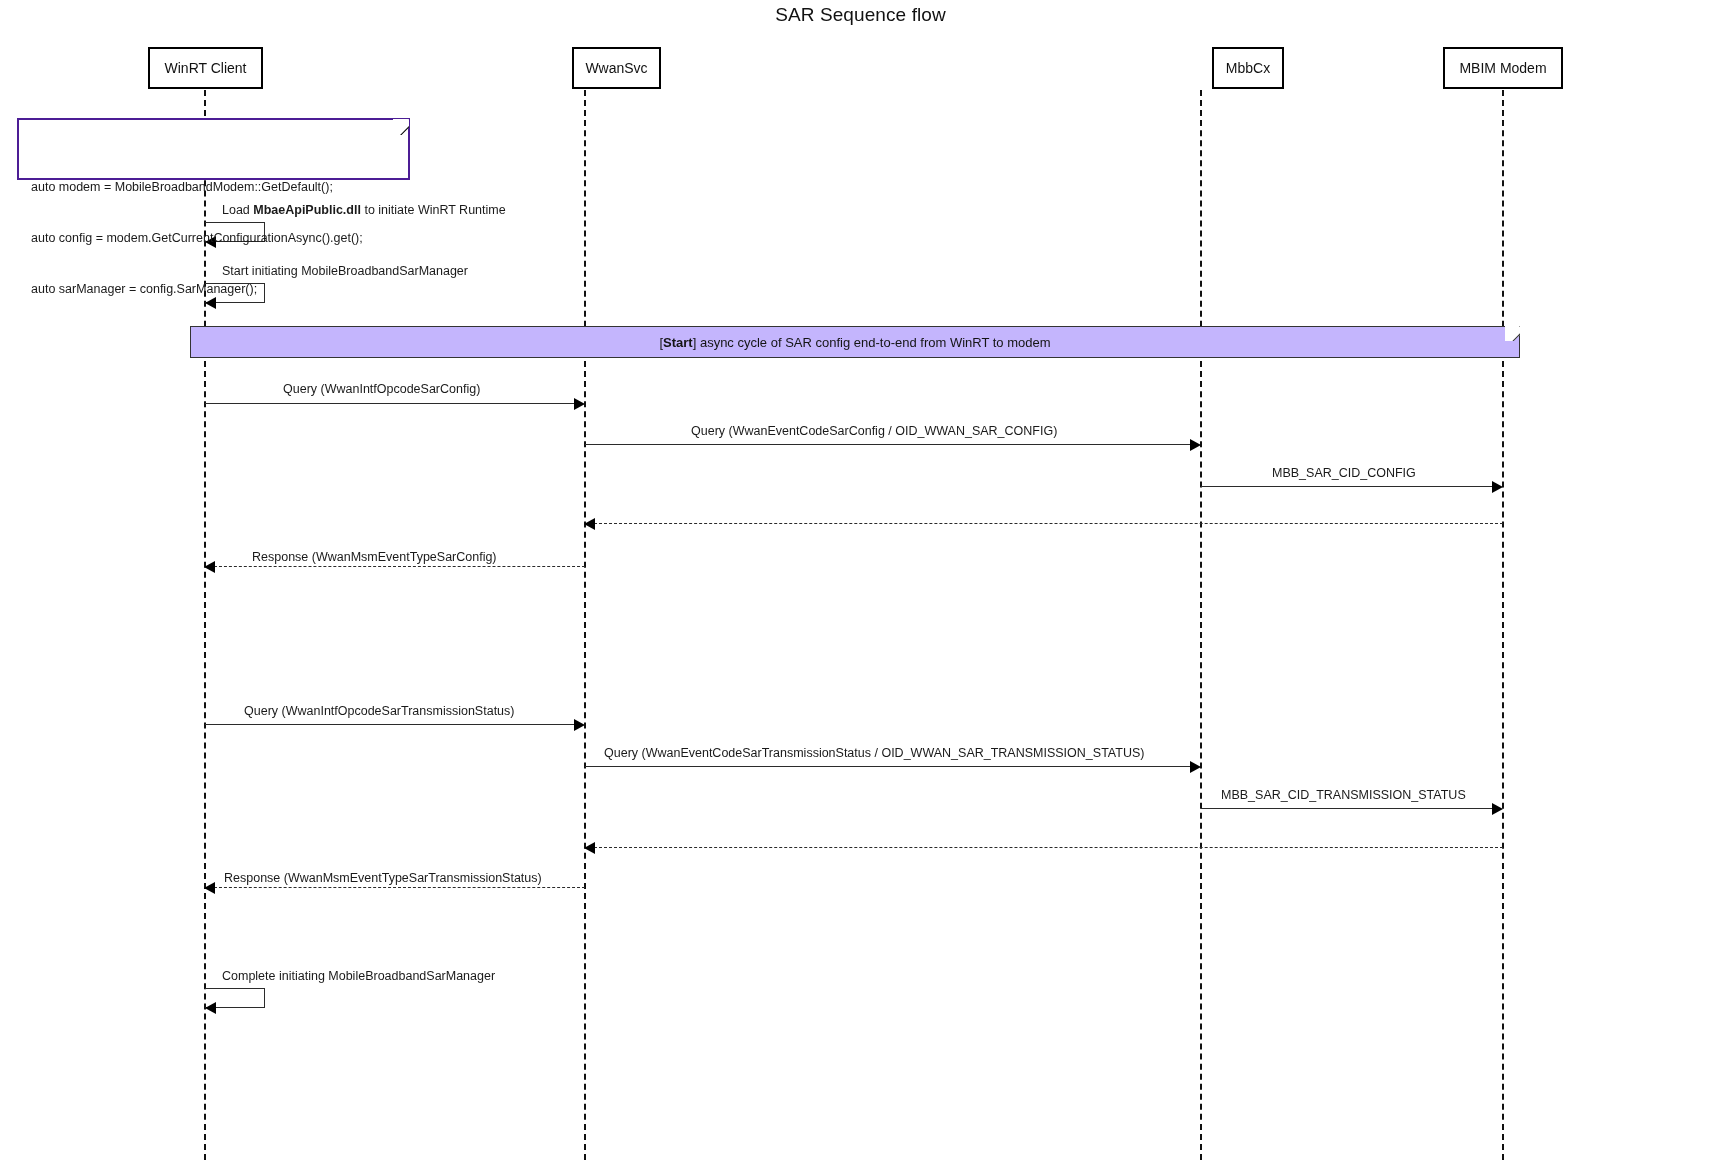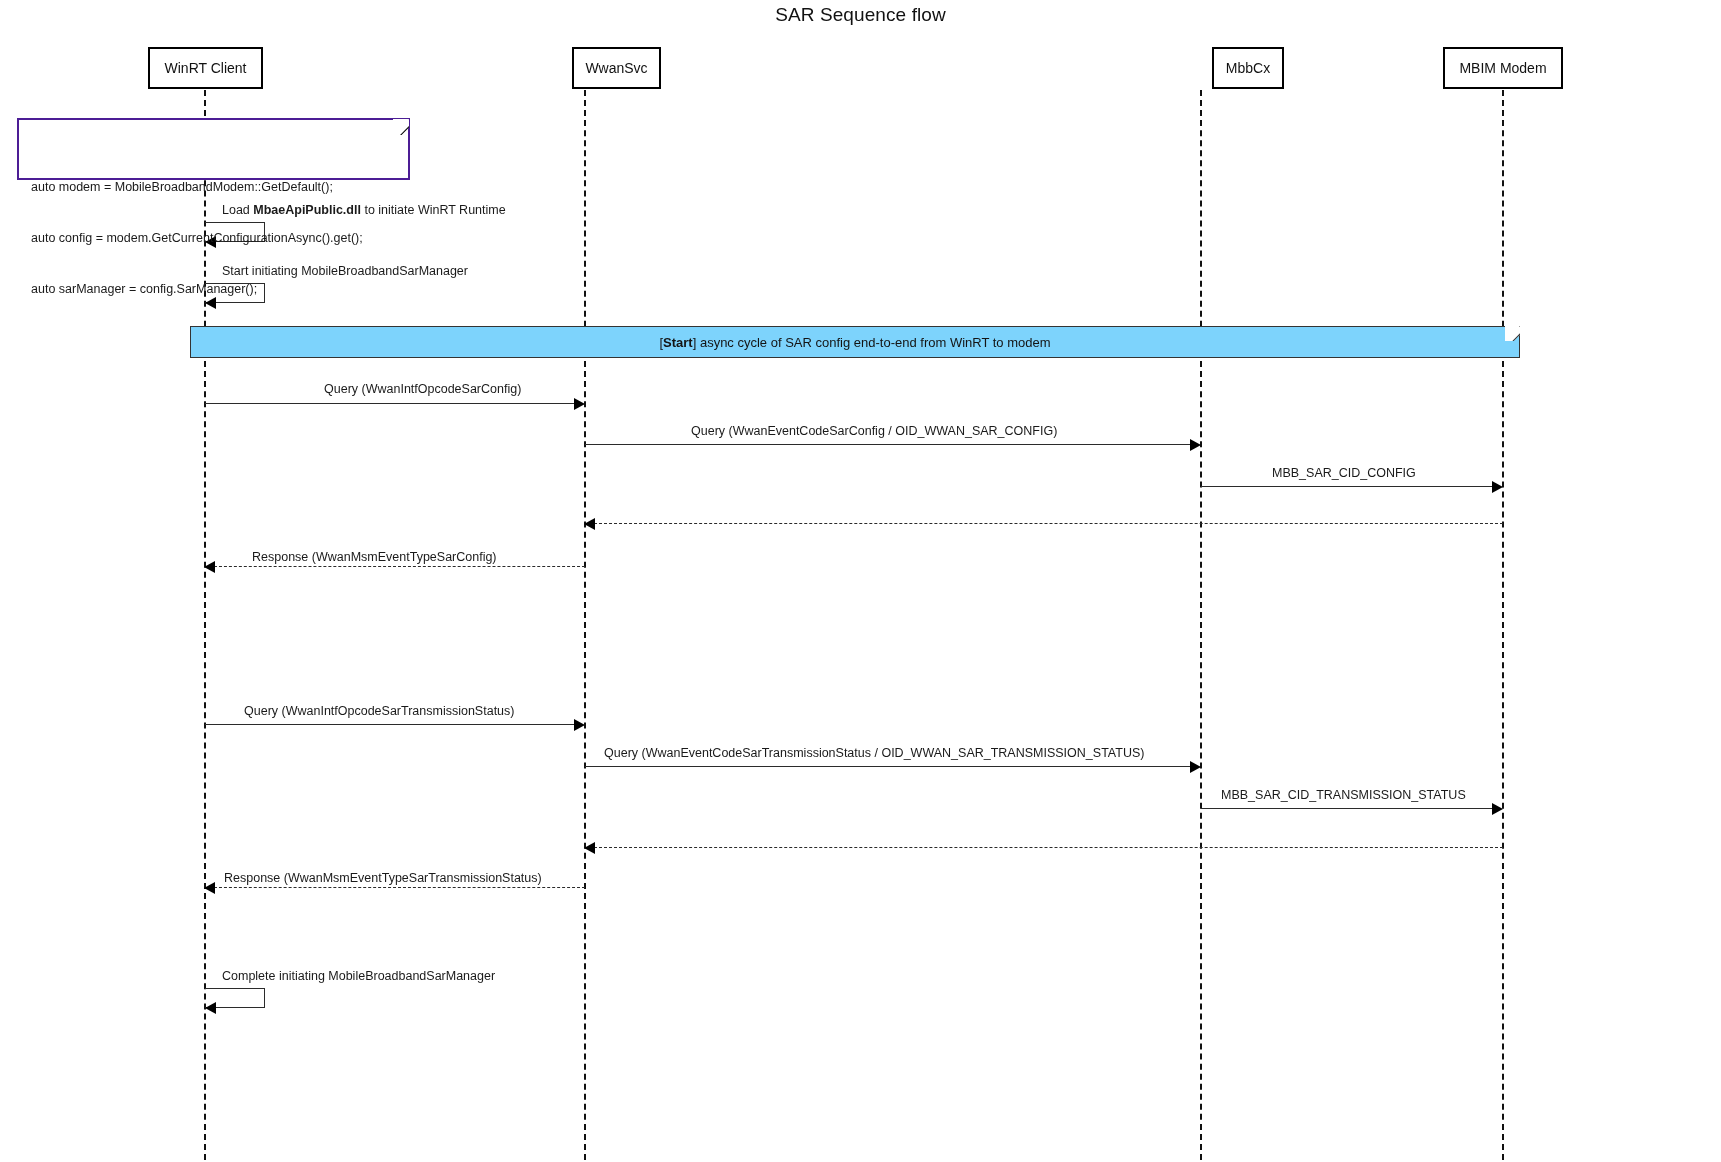--- a/index.html
+++ b/index.html
@@ -122,21 +122,21 @@
     border: 1.6px solid #2b2b2b;
     border-left: none;
     z-index: 4;
     background: transparent;
   }
   
   .fragment {
     position: absolute;
     box-sizing: border-box;
     border: 1.6px solid #333333;
-    background: #7dd3fc;
+    background: #c4b5fd;
     z-index: 8;
     display: flex;
     align-items: center;
     justify-content: center;
   }
   .fragment-text {
     font-size: 13px;
     color: #141414;
     white-space: nowrap;
   }
@@ -204,21 +204,21 @@
   <div class="selfmsg" style="left:205px; top:283px; width:60px; height:20px;"></div>
   <div class="arrow-left" style="left:205px; top:297px;"></div>
 
   <div class="fragment" style="left:190px; top:326px; width:1330px; height:32px;">
     <div class="fragment-fold">
         <span></span>
       </div>
     <div class="fragment-text">[<b>Start</b><span>] async cycle of SAR config end-to-end from WinRT to modem</span></div>
   </div>
 
-  <div class="msg-label" style="left:283px; top:382px;margin-left:41px;">Query (WwanIntfOpcodeSarConfig)</div>
+  <div class="msg-label" style="left:283px; top:382px;">Query (WwanIntfOpcodeSarConfig)</div>
   <div class="msg" style="left:205px; top:403px; width:371px;"></div>
   <div class="arrow-right" style="left:574px; top:398px;"></div>
 
   <div class="msg-label" style="left:691px; top:424px;">Query (WwanEventCodeSarConfig / OID_WWAN_SAR_CONFIG)</div>
   <div class="msg" style="left:585px; top:444px; width:606px;"></div>
   <div class="arrow-right" style="left:1190px; top:439px;"></div>
 
   <div class="msg-label" style="left:1272px; top:466px;">MBB_SAR_CID_CONFIG</div>
   <div class="msg" style="left:1201px; top:486px; width:292px;"></div>
   <div class="arrow-right" style="left:1492px; top:481px;"></div>

